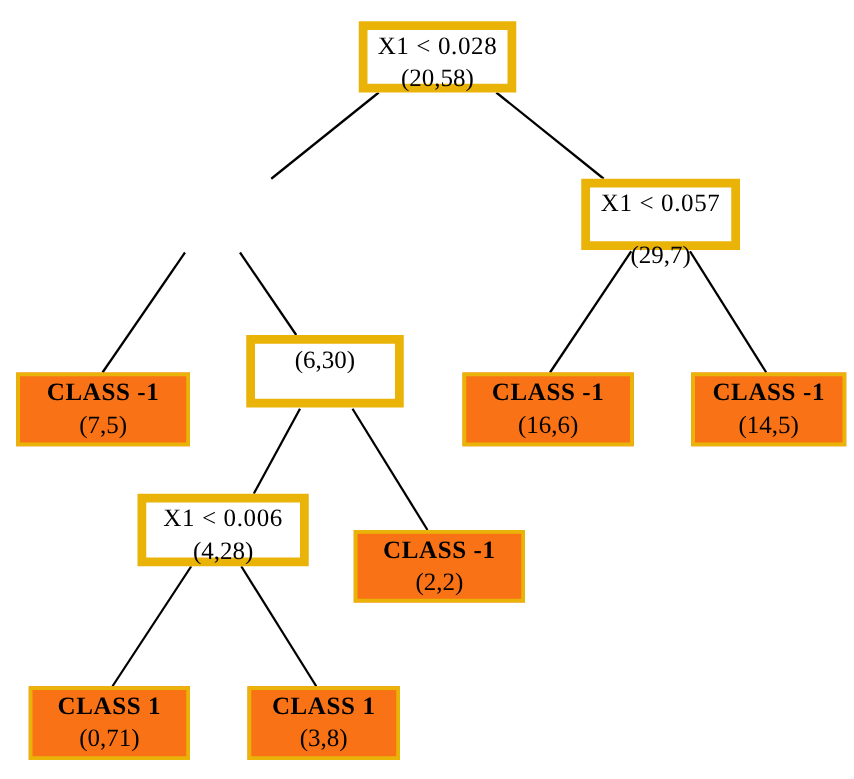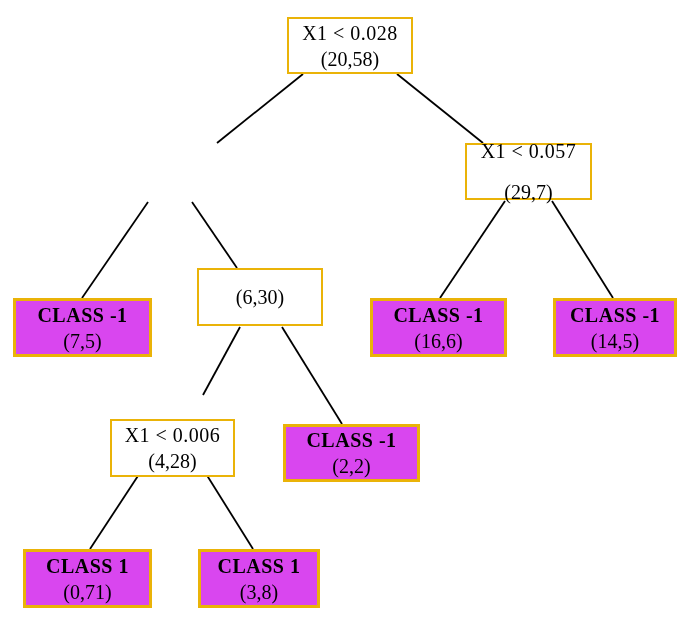--- a/index.html
+++ b/index.html
@@ -19,53 +19,52 @@
     position: absolute;
     left: 0;
     top: 0;
     width: 683px;
     height: 623px;
   }
   .node {
     position: absolute;
     box-sizing: border-box;
     background: #ffffff;
-    border: 2px solid #eab308;
+    border: 7px solid #eab308;
     display: flex;
     flex-direction: column;
     align-items: center;
-    justify-content: center;
     text-align: center;
     font-size: 20px;
     line-height: 26px;
     color: #000000;
   }
   .node .cond {
     white-space: nowrap;
     letter-spacing: 0.5px;
   }
   .node .counts {
     white-space: nowrap;
   }
   .leaf {
-    background: #d946ef;
+    background: #f97316;
     border-width: 3px;
   }
   .leaf .cond {
     font-weight: bold;
   }
   
   .pos-root    { left: 287px; top: 17px;  width: 126px; height: 57px; }
   .pos-n-left  { left: 108px; top: 143px; width: 125px; height: 58px; }
   .pos-n-right { left: 465px; top: 143px; width: 127px; height: 57px; gap: 15px; }
   .pos-leaf75  { left: 13px;  top: 298px; width: 139px; height: 59px; }
   .pos-n1044   { left: 197px; top: 268px; width: 126px; height: 58px; }
   .pos-leaf166 { left: 370px; top: 298px; width: 137px; height: 59px; }
   .pos-leaf131 { left: 553px; top: 298px; width: 124px; height: 59px; }
-  .pos-n0006   { left: 110px; top: 395px; width: 125px; height: 58px; margin-top: 24px; }
+  .pos-n0006   { left: 110px; top: 395px; width: 137px; height: 58px; }
   .pos-leaf22  { left: 283px; top: 424px; width: 137px; height: 58px; }
   .pos-leaf120 { left: 23px;  top: 549px; width: 129px; height: 59px; }
   .pos-leaf38  { left: 198px; top: 549px; width: 122px; height: 59px; }
 </style>
 </head>
 <body>
 
 <div class="canvas">
 
   <svg class="edges" viewBox="0 0 683 623" xmlns="http://www.w3.org/2000/svg">

